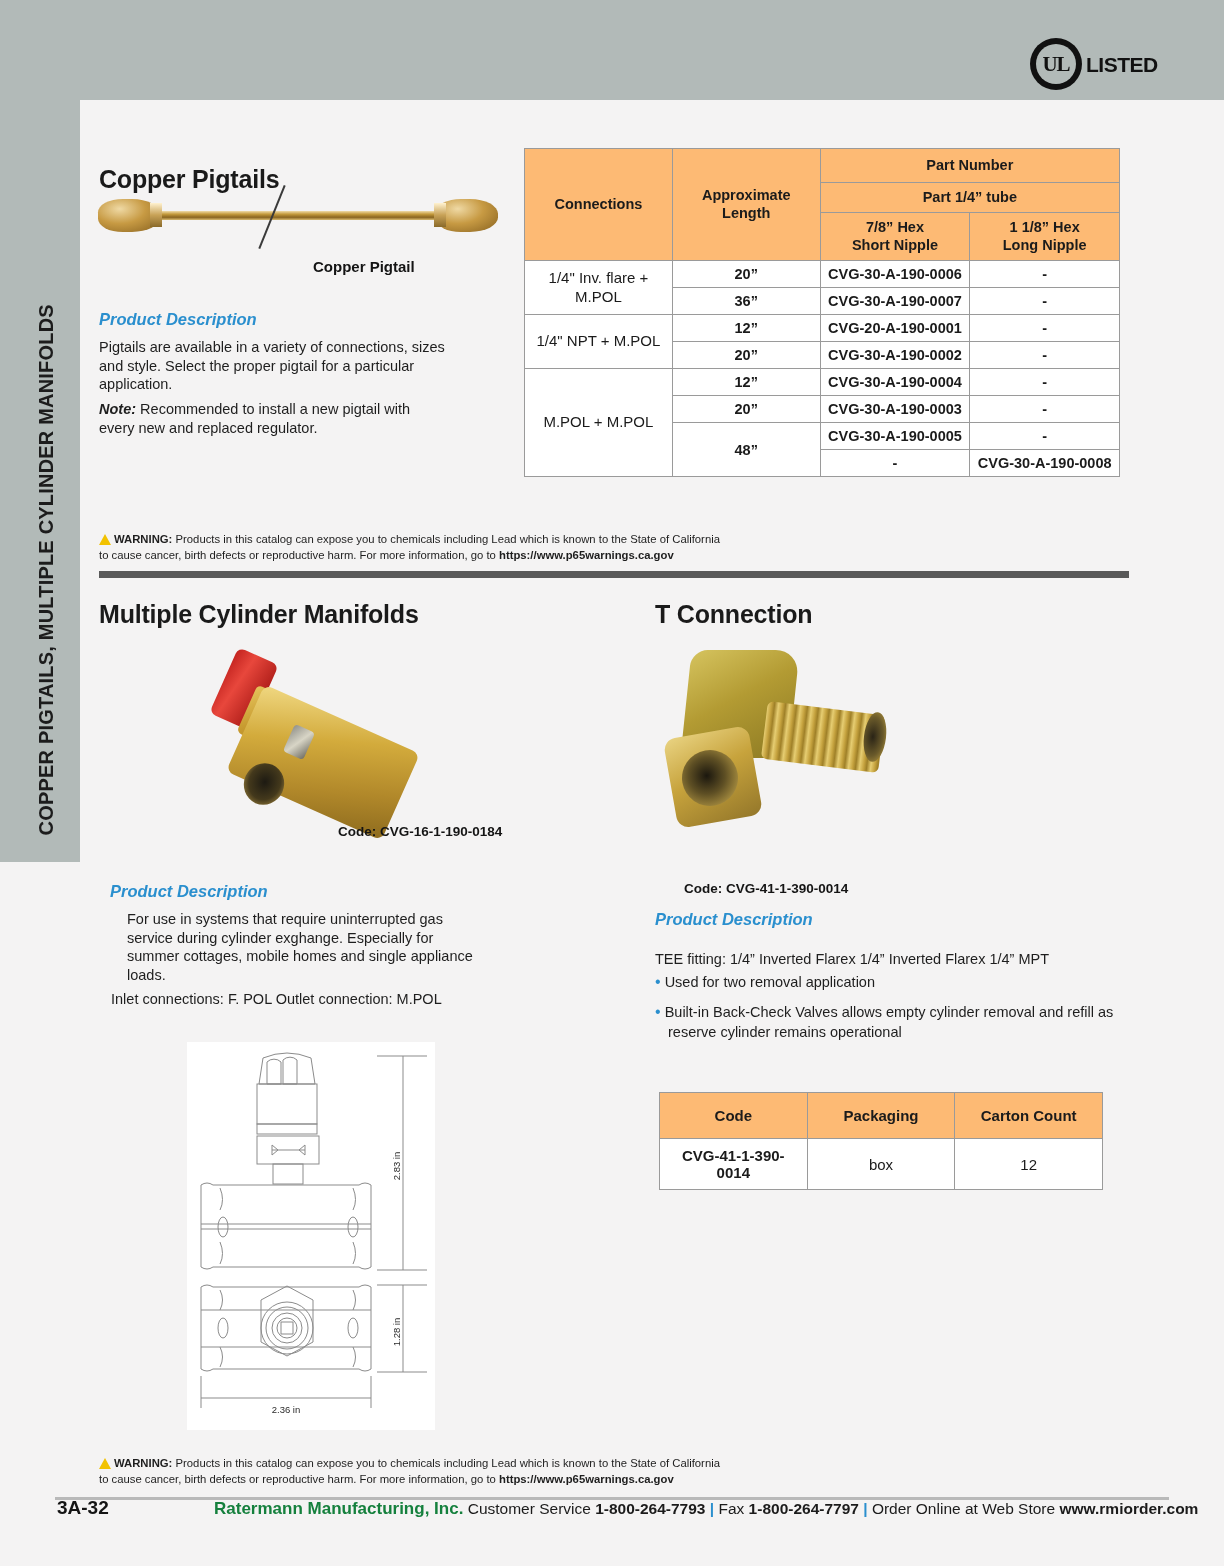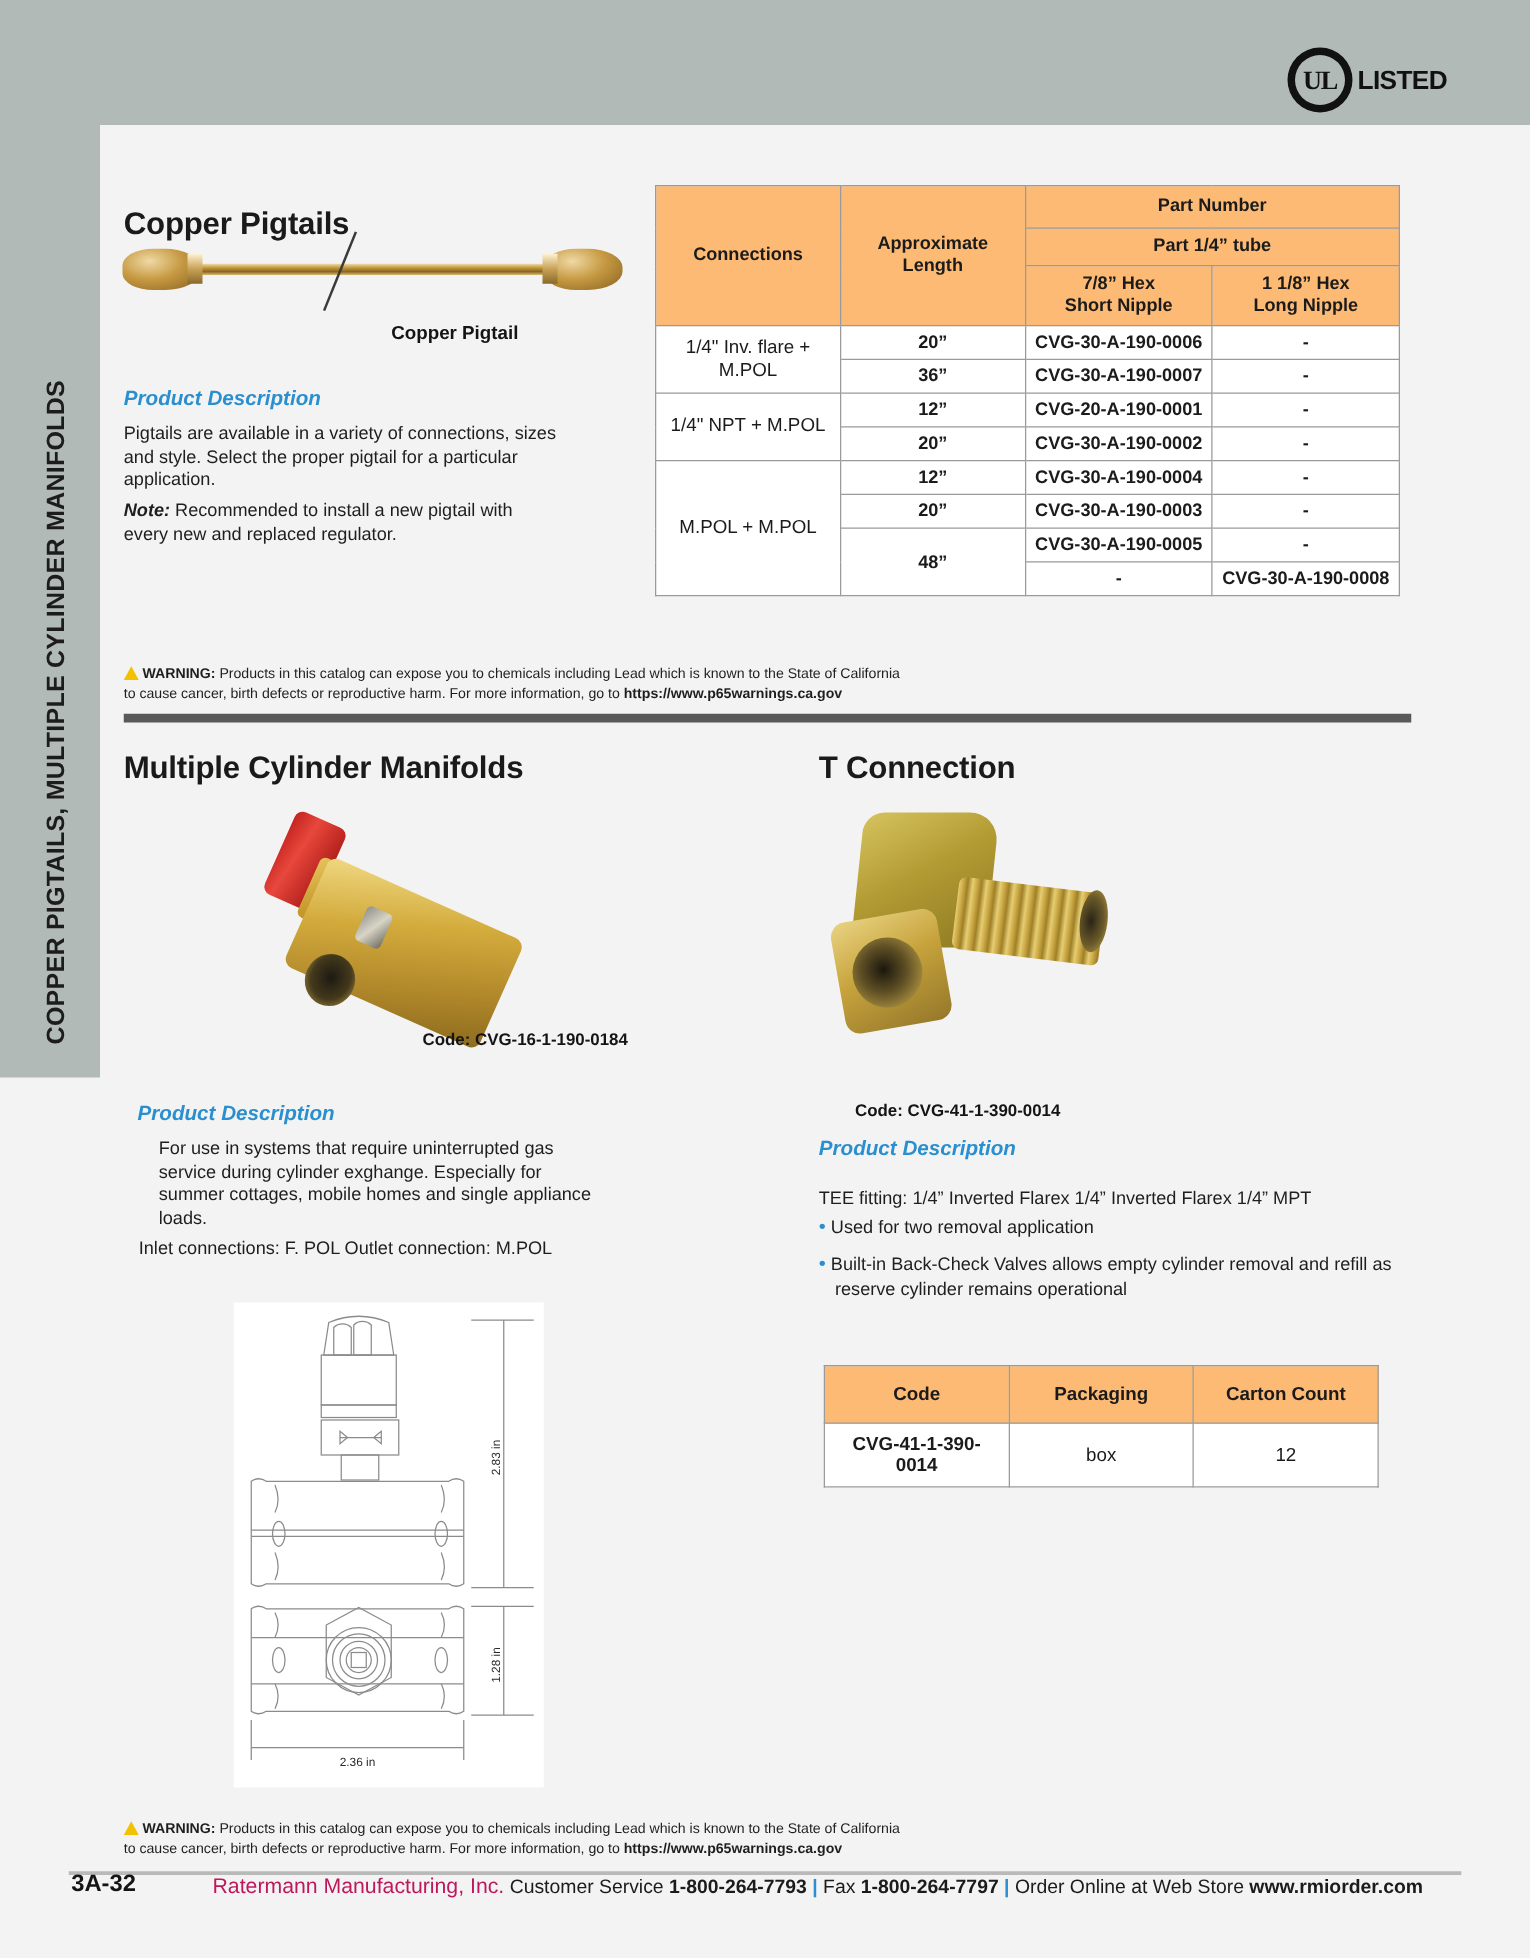--- a/index.html
+++ b/index.html
@@ -209,21 +209,21 @@
     background: #b9b9b9;
   }
   .foot-page {
     position: absolute; left: 57px; top: 1497px;
     font-size: 19px; font-weight: bold; color: #141414;
   }
   .foot-line {
     position: absolute; left: 170px; top: 1499px;
     font-size: 15.5px; color: #1b1b1b; white-space: nowrap;
   }
-  .foot-brand { color: #be185d; font-weight: normal; font-size: 17px; }
+  .foot-brand { color: #15803d; font-weight: bold; font-size: 17px; margin-left: 44px; }
   .foot-line b { font-weight: bold; }
   .foot-sep { color: #2a8fce; font-weight: bold; }
 </style>
 </head>
 <body>
 
 <div id="page">
 
   <div class="header-band"></div>
 

